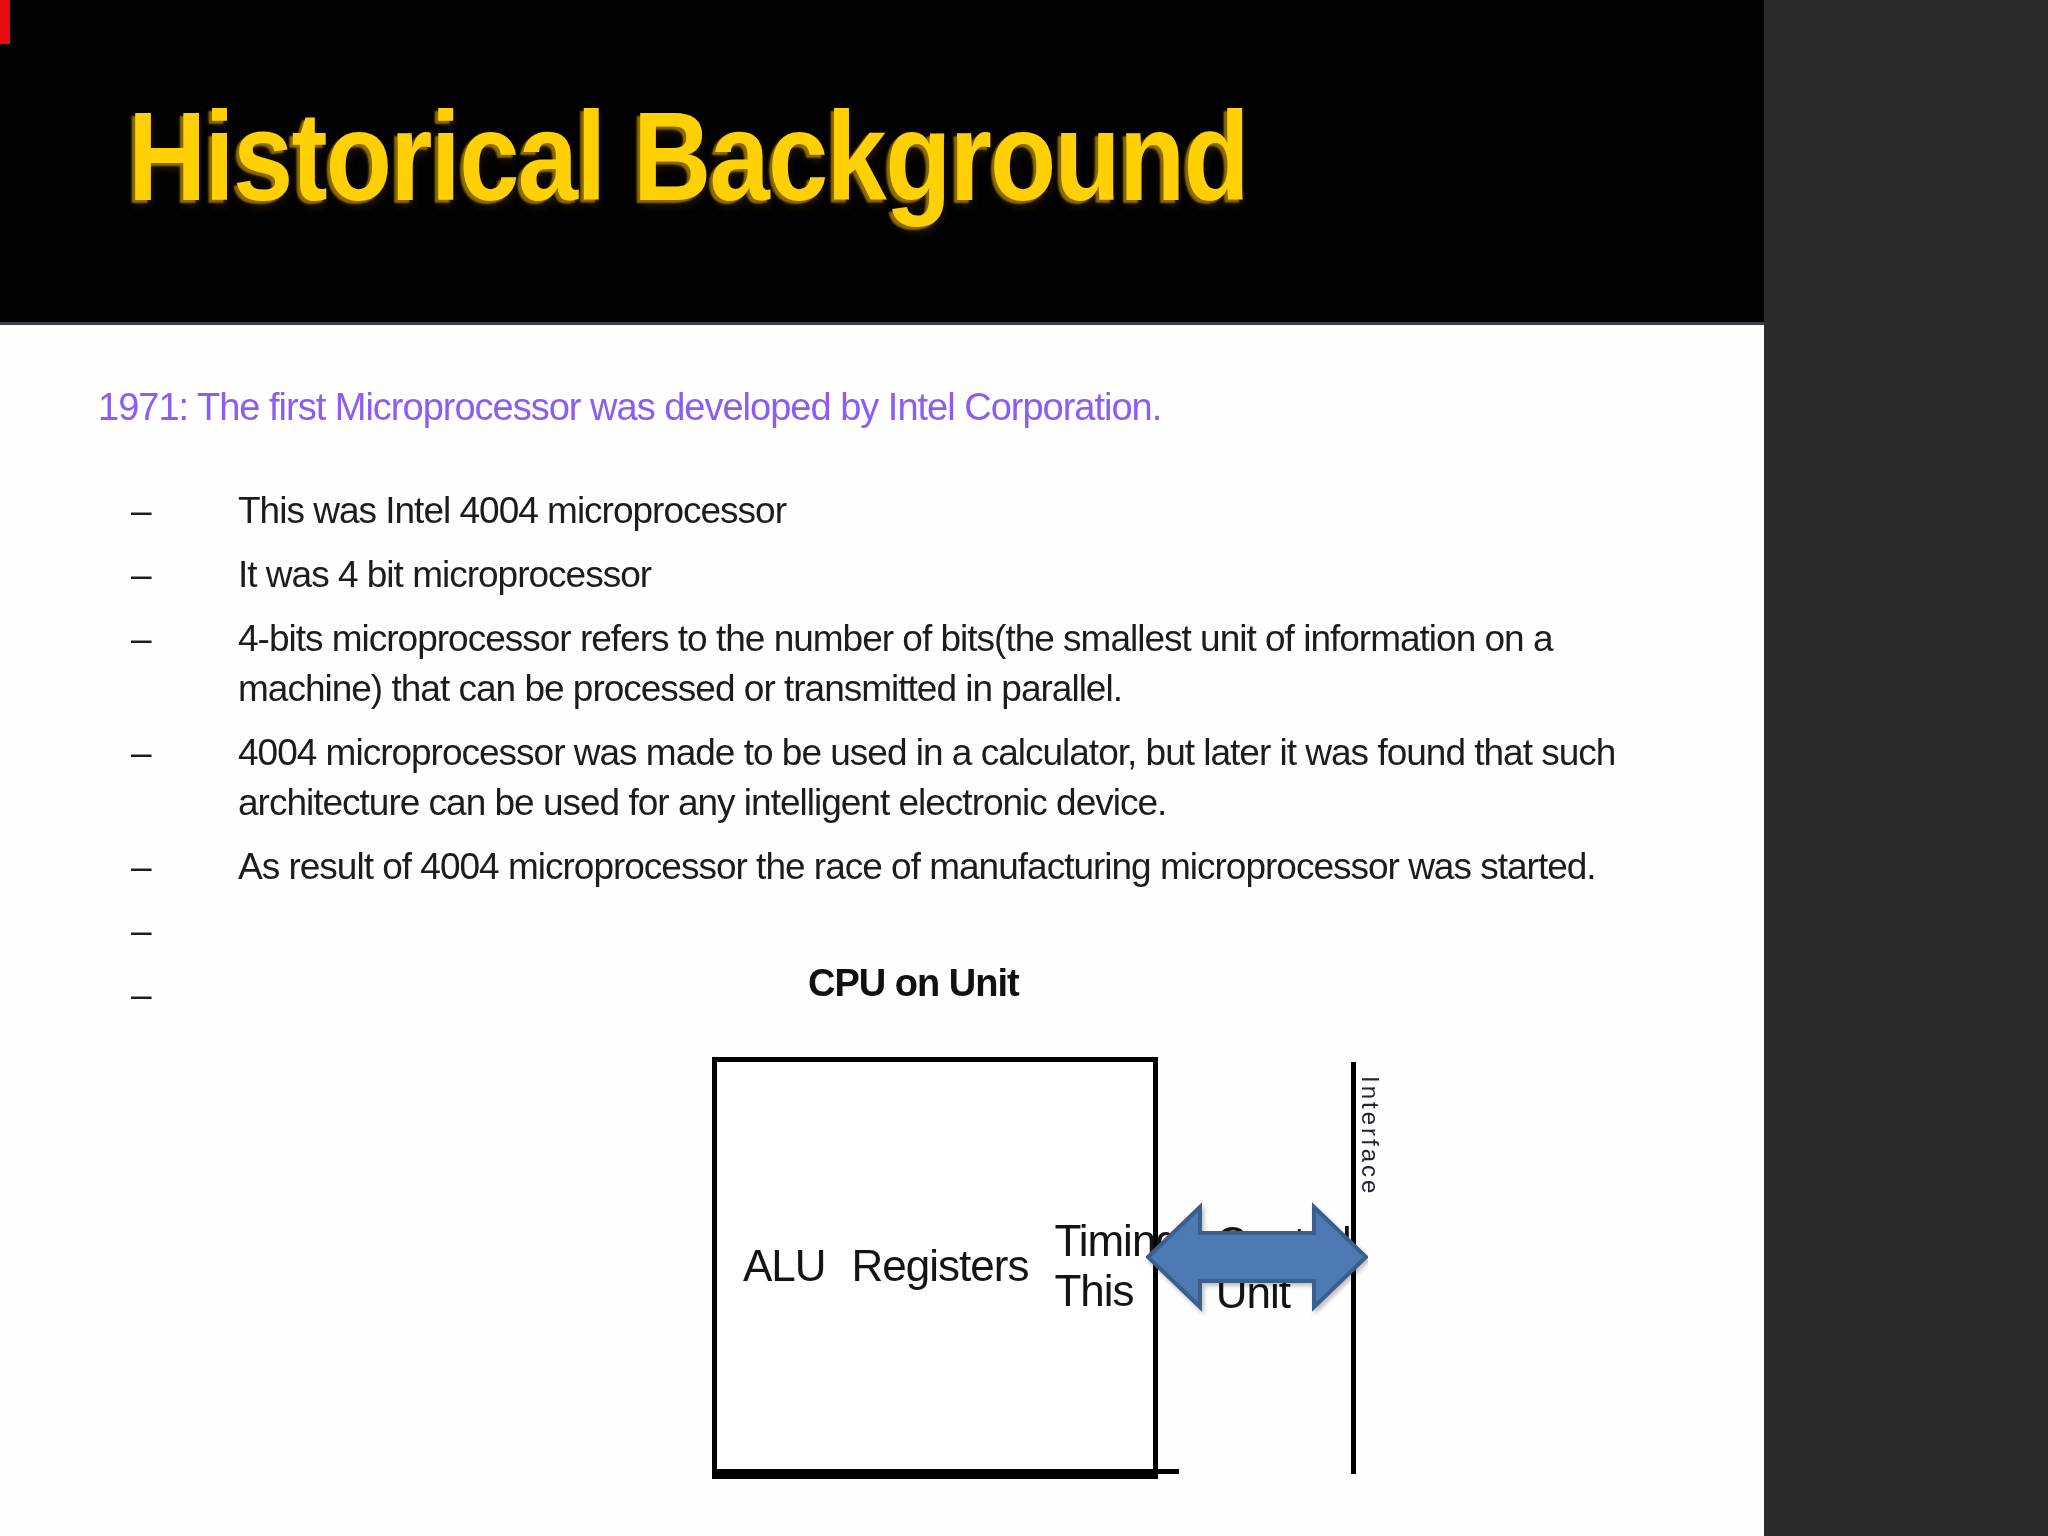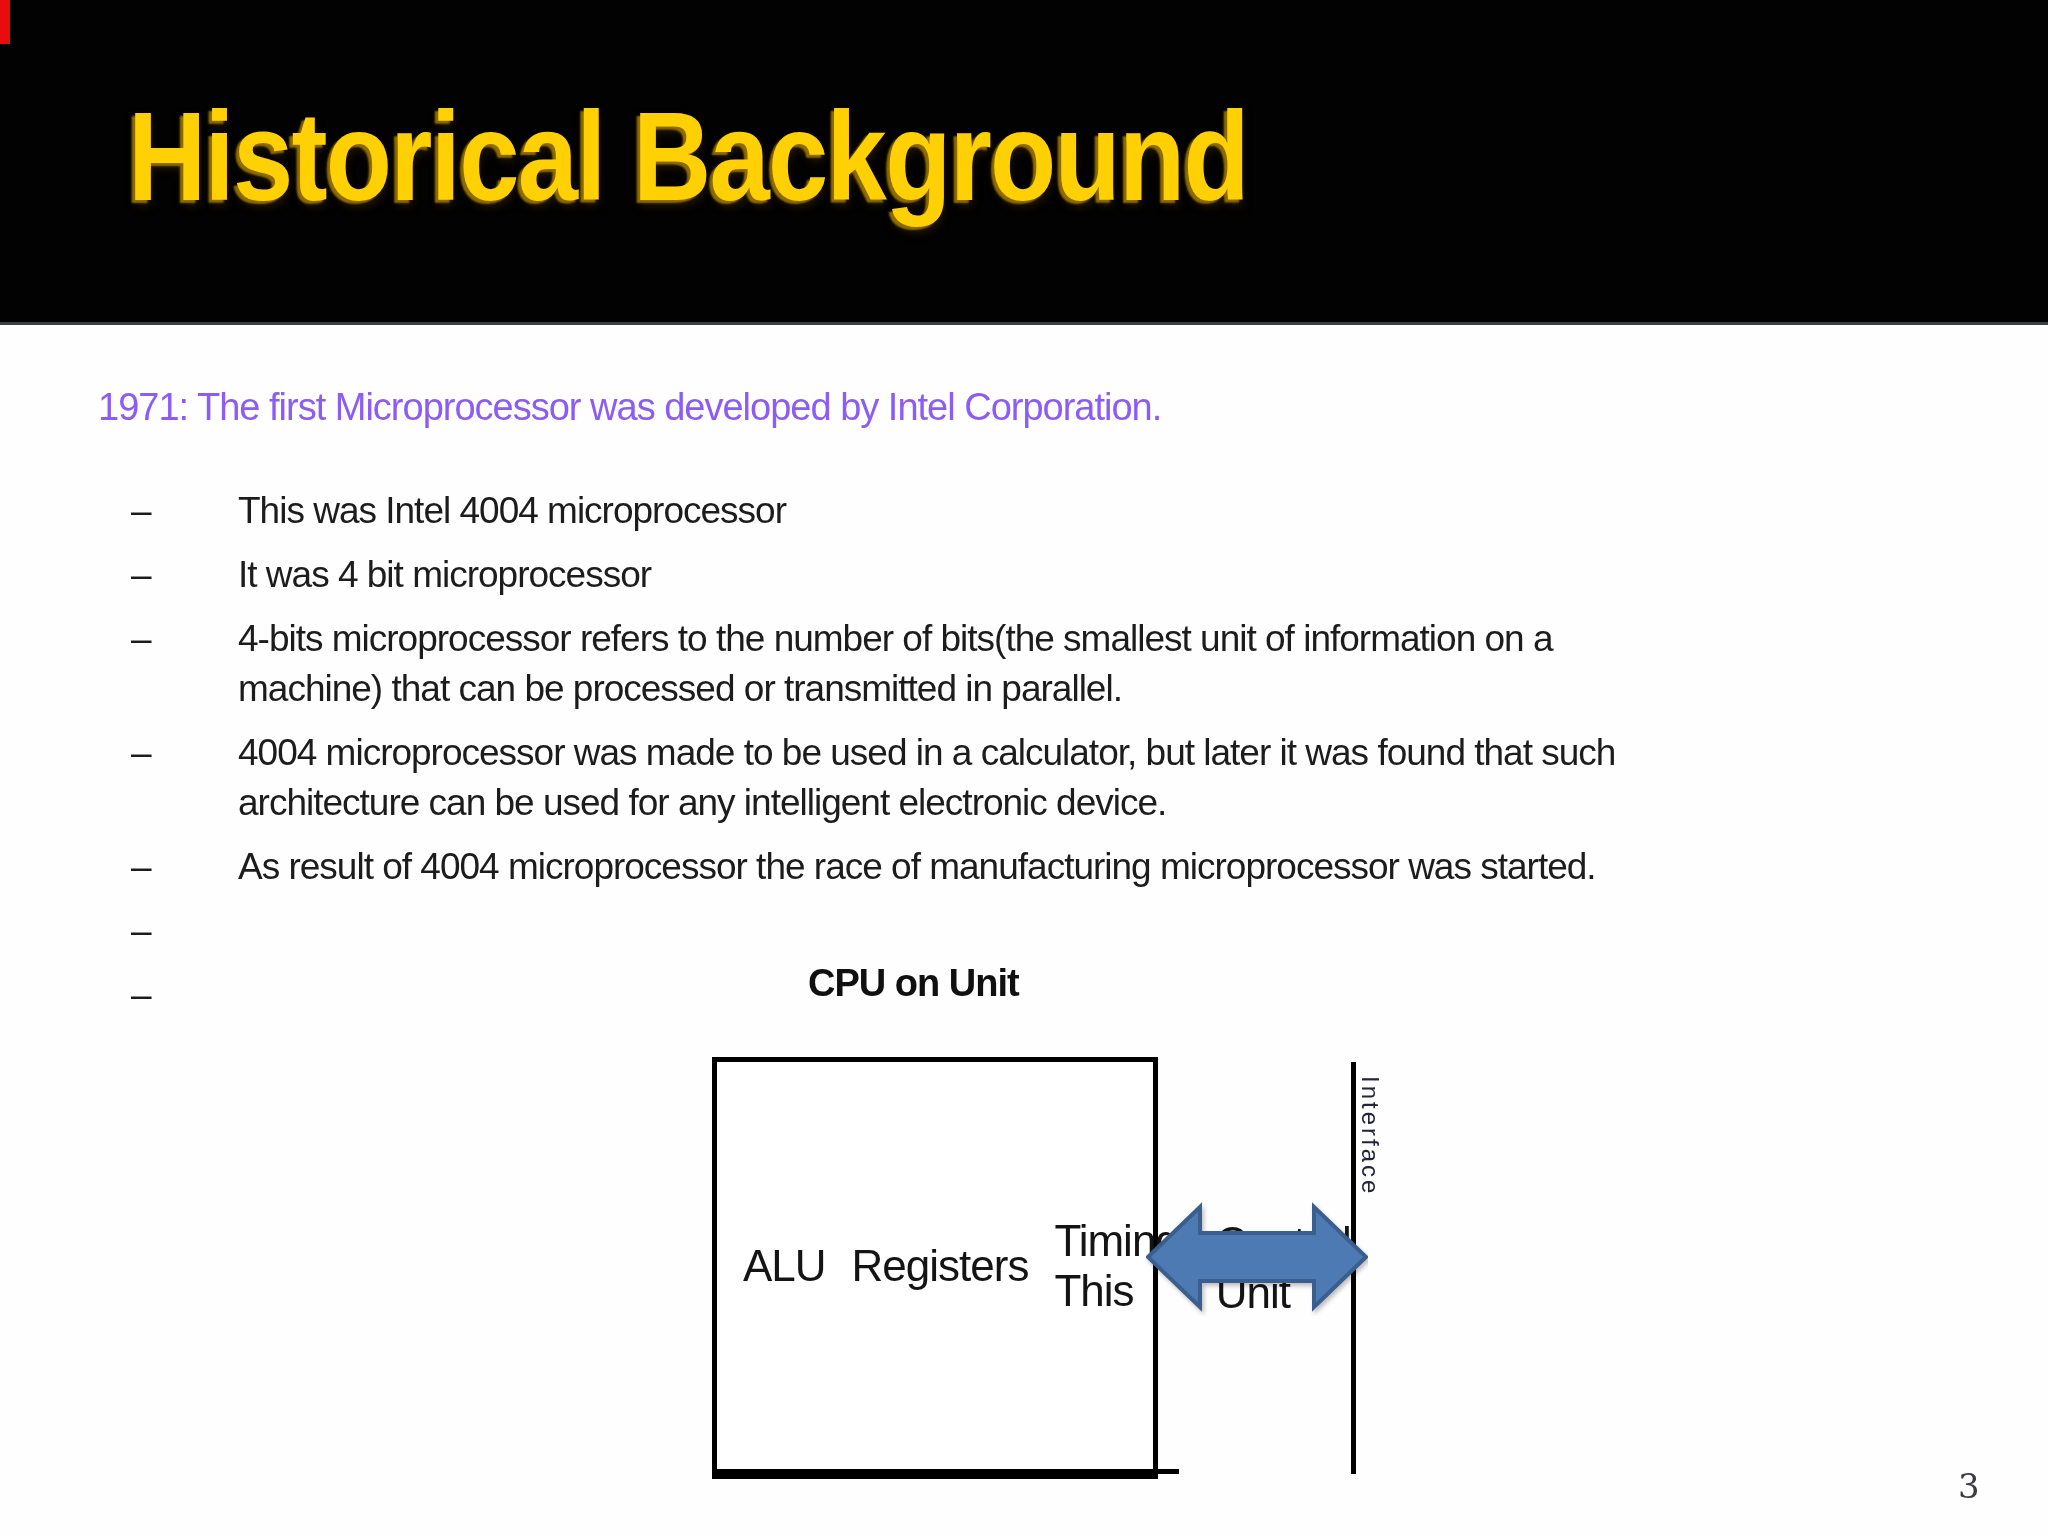--- a/index.html
+++ b/index.html
@@ -1,18 +1,18 @@
 <!DOCTYPE html>
 <html><head>
 <meta charset="utf-8">
 <style>
   html,body{margin:0;padding:0;background:#2b2b2b;}
   .slide{
     position:relative;
-    width:2048px;height:1536px;
+    width:1764px;height:1536px;
     background:#fefefe;
     overflow:hidden;
     font-family:"Liberation Sans", sans-serif;
     color:#161616;
   }
   
   .header{
     position:absolute;left:0;top:0;width:2048px;height:322px;
     background:#020202;
     border-bottom:3px solid #3e3e47;

